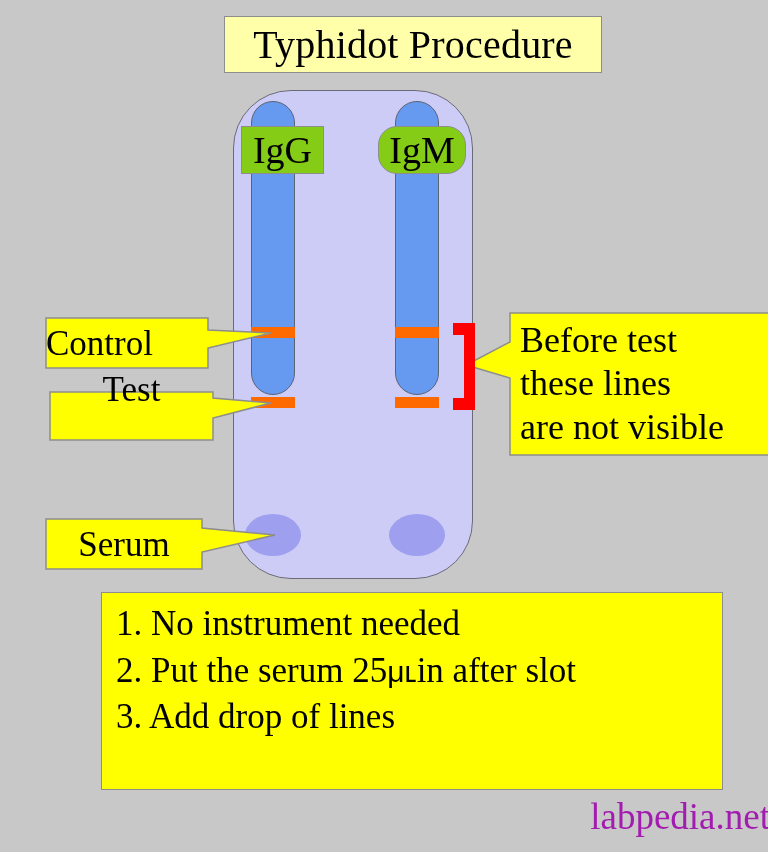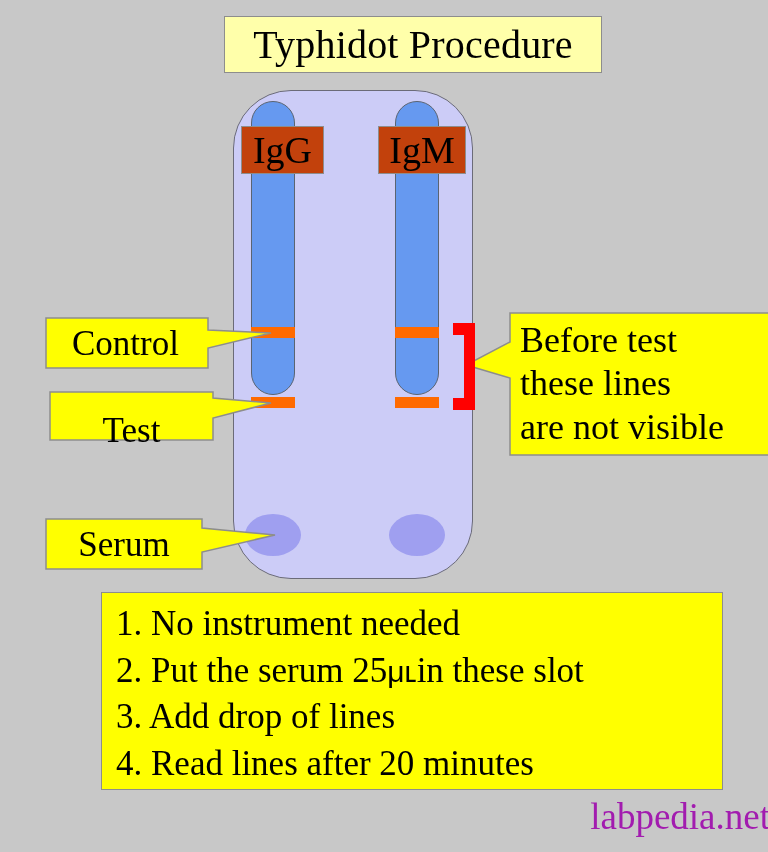--- a/index.html
+++ b/index.html
@@ -76,54 +76,54 @@
     width: 44px;
     background: #ff6a00;
   }
   #line-control-igg { left: 223px; top: 327px; }
   #line-test-igg    { left: 223px; top: 397px; }
   #line-control-igm { left: 367px; top: 327px; }
   #line-test-igm    { left: 367px; top: 397px; }
 
   
   .imm-label {
-    background: #c2410c;
+    background: #84cc16;
     border: 1.6px solid #8d8d8d;
     box-sizing: border-box;
     display: flex;
     align-items: center;
     justify-content: center;
     font-size: 38px;
     color: #000;
     line-height: 1;
     height: 48px;
   }
   #label-igg { left: 213px; top: 126px; width: 83px; }
-  #label-igm { left: 350px; top: 126px; width: 88px; }
+  #label-igm { left: 350px; top: 126px; width: 88px; border-radius: 19px; }
 
   
   #callout-layer {
     left: 0; top: 0;
     width: 768px; height: 852px;
     pointer-events: none;
   }
   .callout-text {
     color: #000;
     line-height: 1;
   }
 
   #control-text {
     left: 18px; top: 318px; width: 162px; height: 50px;
     display: flex; align-items: center; justify-content: flex-start;
-    padding-left: 26px; box-sizing: border-box;
+    padding-left: 0; box-sizing: border-box;
     font-size: 35px;
   }
   #test-text {
-    left: 22px; top: 400px; width: 163px; height: 48px;
-    display: flex; align-items: flex-end; justify-content: center;
+    left: 22px; top: 372px; width: 163px; height: 48px;
+    display: flex; align-items: flex-start; justify-content: center;
     font-size: 35px;
   }
   #serum-text {
     left: 18px; top: 519px; width: 156px; height: 50px;
     display: flex; align-items: center; justify-content: center;
     font-size: 35px;
   }
   #before-text {
     left: 492px; top: 318px; width: 262px; height: 132px;
     font-size: 36px;
@@ -218,29 +218,25 @@
     <span>Serum</span>
   </div>
 
   <div class="abs" id="instructions">
     <div class="ins-line">
       <span>1.</span>
       <span>No instrument needed</span>
     </div>
     <div class="ins-line">
       <span>2.</span>
-      <span>Put the serum 25</span><span class="unit">μʟ</span><span>in these slot</span>
+      <span>Put the serum 25</span><span class="unit">μʟ</span><span>in after slot</span>
     </div>
     <div class="ins-line">
       <span>3.</span>
       <span>Add drop of lines</span>
     </div>
-    <div class="ins-line">
-      <span>4.</span>
-      <span>Read lines after 20 minutes</span>
-    </div>
   </div>
 
   <div class="abs" id="watermark">
     <span>labpedia.net</span>
   </div>
 
 </div>
 
 </body></html>

